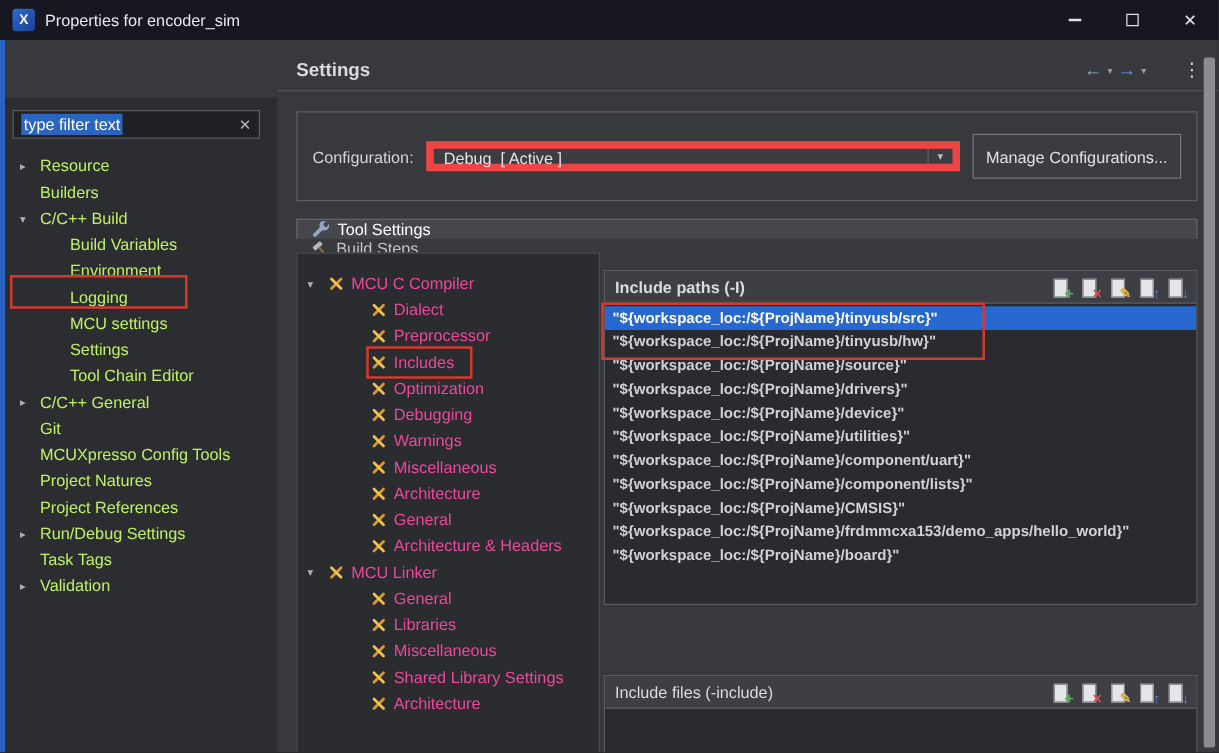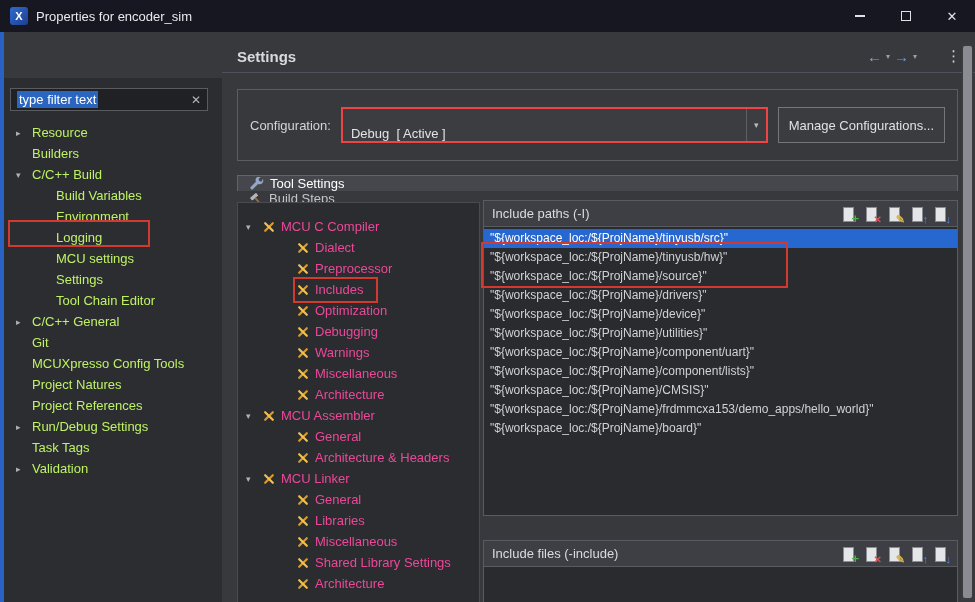--- a/index.html
+++ b/index.html
@@ -39,21 +39,21 @@
   .nav-arrow { font-size:15px; background:none; border:none; }
   .nav-back { color:#8fa6c8; }
   .nav-fwd { color:#6f97e8; }
   .nav-caret { font-size:8px; color:#9a9ca1; }
   .nav-menu { position:absolute; right:2px; font-size:15px; color:#d4d5d8; background:none; border:none; }
   .hdr-line { position:absolute; top:40px; left:0; right:0; height:1px; background:#50515a; }
 
   
   .config { position:absolute; top:57px; left:15px; right:17px; height:72px; border:1px solid #5c5d62; display:flex; align-items:center; padding:0 12px; gap:10px; }
   .config-label { font-size:13px; color:#d2d4d7; flex:none; }
-  .combo { flex:1; height:36px; max-width:448px; background:#3c3d41; border:2px solid #ef4444; display:flex; align-items:flex-end; }
+  .combo { flex:1; height:24px; max-width:448px; background:#3c3d41; border:6px solid #ef4444; display:flex; align-items:flex-start; }
   .combo-value { flex:1; font-size:13px; color:#e2e3e6; padding:0 8px; white-space:pre; overflow:hidden; }
   .combo-chev { width:20px; height:100%; border-left:1px solid #5f6064; display:flex; align-items:center; justify-content:center; font-size:9px; color:#b8babe; }
   .manage-btn { margin-left:auto; height:36px; padding:0 10px; background:#3b3c40; border:1px solid #75767b; color:#e0e1e4; font-size:13px; font-family:inherit; }
 
   
   .tabs { position:absolute; top:143px; left:15px; right:17px; height:27px; display:flex; align-items:stretch;flex-direction:column; }
   .tab { display:flex; align-items:center; gap:6px; padding:0 12px; font-size:13px; color:#c2c4c8; background:transparent; border:none; font-family:inherit; }
   .tab.active { background:#45474c; border:1px solid #63646a; border-bottom:none; color:#ffffff; }
   .tab .ico { display:none; width:14px; height:14px; line-height:0; flex:none; }
   .tab[data-icon="wrench"] .ico-wrench,
@@ -65,21 +65,21 @@
   
   .tool-tree { position:absolute; top:170px; left:15px; width:243px; bottom:0; background:#2b2c30; border:1px solid #4a4b50; border-bottom:none; padding-top:13px; overflow:hidden; }
   .tt-row { height:21px; display:flex; align-items:center; font-size:13px; padding-left:8px; color:#ec4899; white-space:nowrap; }
   .tt-row .chev { width:16px; font-size:9px; color:#aeb1b6; flex:none; }
   .tt-row[data-state="expanded"] .chev::before { content:"\25BE"; }
   .tt-row[data-level="1"] { padding-left:58px; }
   .tool-ico { width:14px; height:14px; line-height:0; margin-right:5px; flex:none; }
 
   
   .panel { position:absolute; left:261px; right:17px; border:1px solid #5a5b60; background:#2a2b2f; }
-  .panel-paths { top:168px; height:316px; }
+  .panel-paths { top:184px; height:268px;font-weight:bold; }
   .panel-files { top:508px; height:82px; }
   .panel-header { height:26px; background:#3e3f44; border-bottom:1px solid #5a5b60; display:flex; align-items:center; padding:0 8px; }
   .panel-title { font-size:13px; color:#dadce0; }
   .icons { margin-left:auto; display:flex; gap:7px; align-items:center; }
   .tb-icon { width:16px; height:16px; position:relative; display:inline-block; }
   .tb-icon::before { content:""; position:absolute; left:2px; top:1px; width:9px; height:13px; background:#e4e6e8; border:1px solid #8a8c90; }
   .tb-icon::after { position:absolute; right:-2px; bottom:-3px; font-size:11px; font-weight:bold; line-height:1; }
   .tb-icon[data-item="add"]::after       { content:"+"; color:#4fae4f; font-size:13px; }
   .tb-icon[data-item="delete"]::after    { content:"\2715"; color:#d05353; font-size:10px; }
   .tb-icon[data-item="edit"]::after      { content:"\270E"; color:#d8b44a; }
@@ -369,28 +369,20 @@
         <div class="tt-row" data-level="1">
 
           <span class="tool-ico"><svg width="14" height="14" viewBox="0 0 14 14">
               <rect x="5.9" y="0.5" width="2.2" height="13" rx="1.1" fill="#d99c2b" transform="rotate(45 7 7)"></rect>
               <rect x="5.9" y="0.5" width="2.2" height="13" rx="1.1" fill="#f2c14e" transform="rotate(-45 7 7)"></rect>
             </svg></span>
           <span class="lbl">Architecture</span>
         </div>
 
 
-        <div class="tt-row group" data-state="expanded" data-level="0">
-          <span class="chev"></span>
-          <span class="tool-ico"><svg width="14" height="14" viewBox="0 0 14 14">
-              <rect x="5.9" y="0.5" width="2.2" height="13" rx="1.1" fill="#d99c2b" transform="rotate(45 7 7)"></rect>
-              <rect x="5.9" y="0.5" width="2.2" height="13" rx="1.1" fill="#f2c14e" transform="rotate(-45 7 7)"></rect>
-            </svg></span>
-          <span class="lbl">MCU Assembler</span>
-        </div>
 
         <div class="tt-row" data-level="1">
 
           <span class="tool-ico"><svg width="14" height="14" viewBox="0 0 14 14">
               <rect x="5.9" y="0.5" width="2.2" height="13" rx="1.1" fill="#d99c2b" transform="rotate(45 7 7)"></rect>
               <rect x="5.9" y="0.5" width="2.2" height="13" rx="1.1" fill="#f2c14e" transform="rotate(-45 7 7)"></rect>
             </svg></span>
           <span class="lbl">General</span>
         </div>
 

